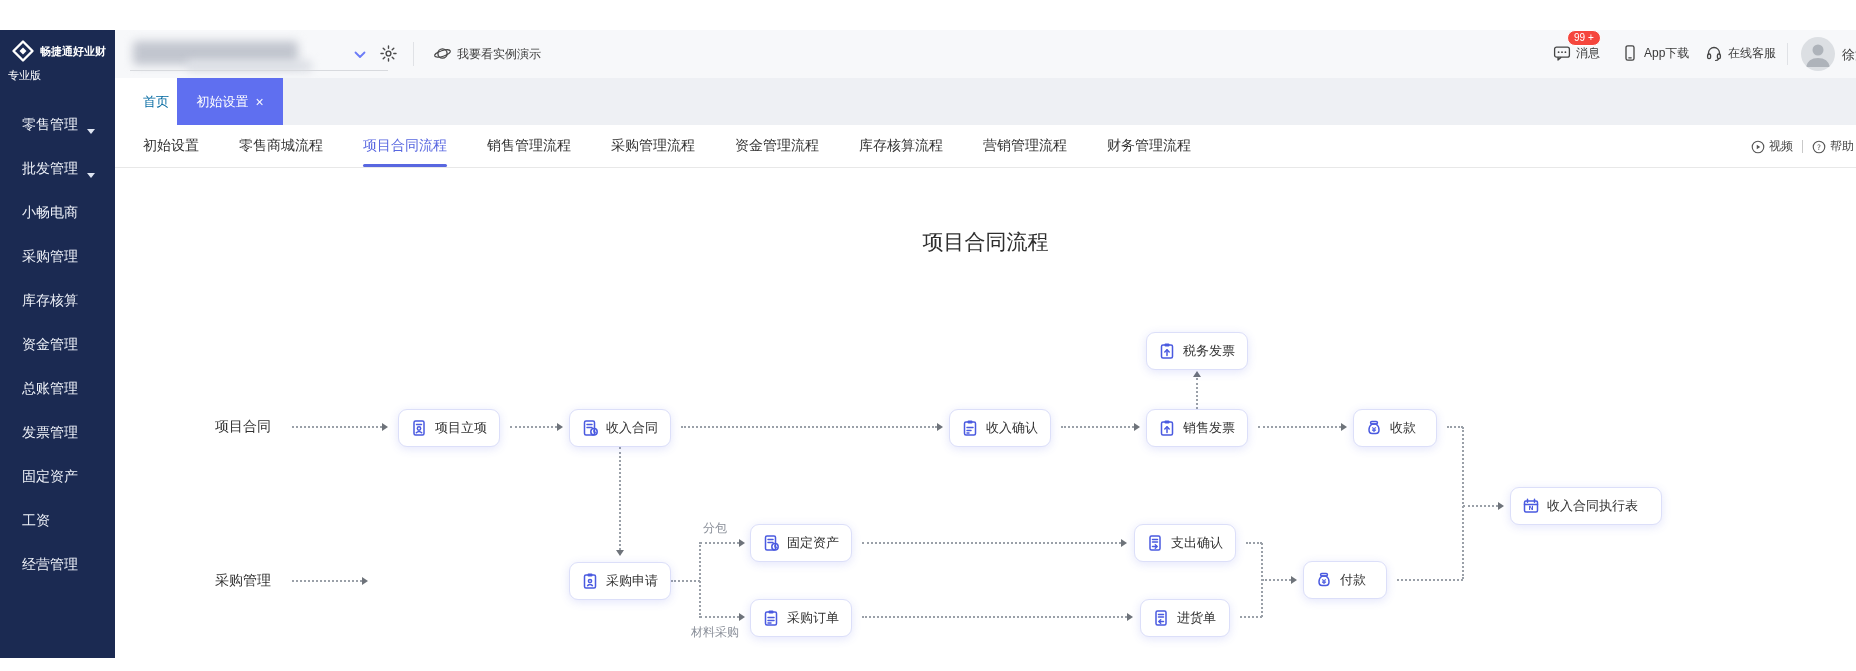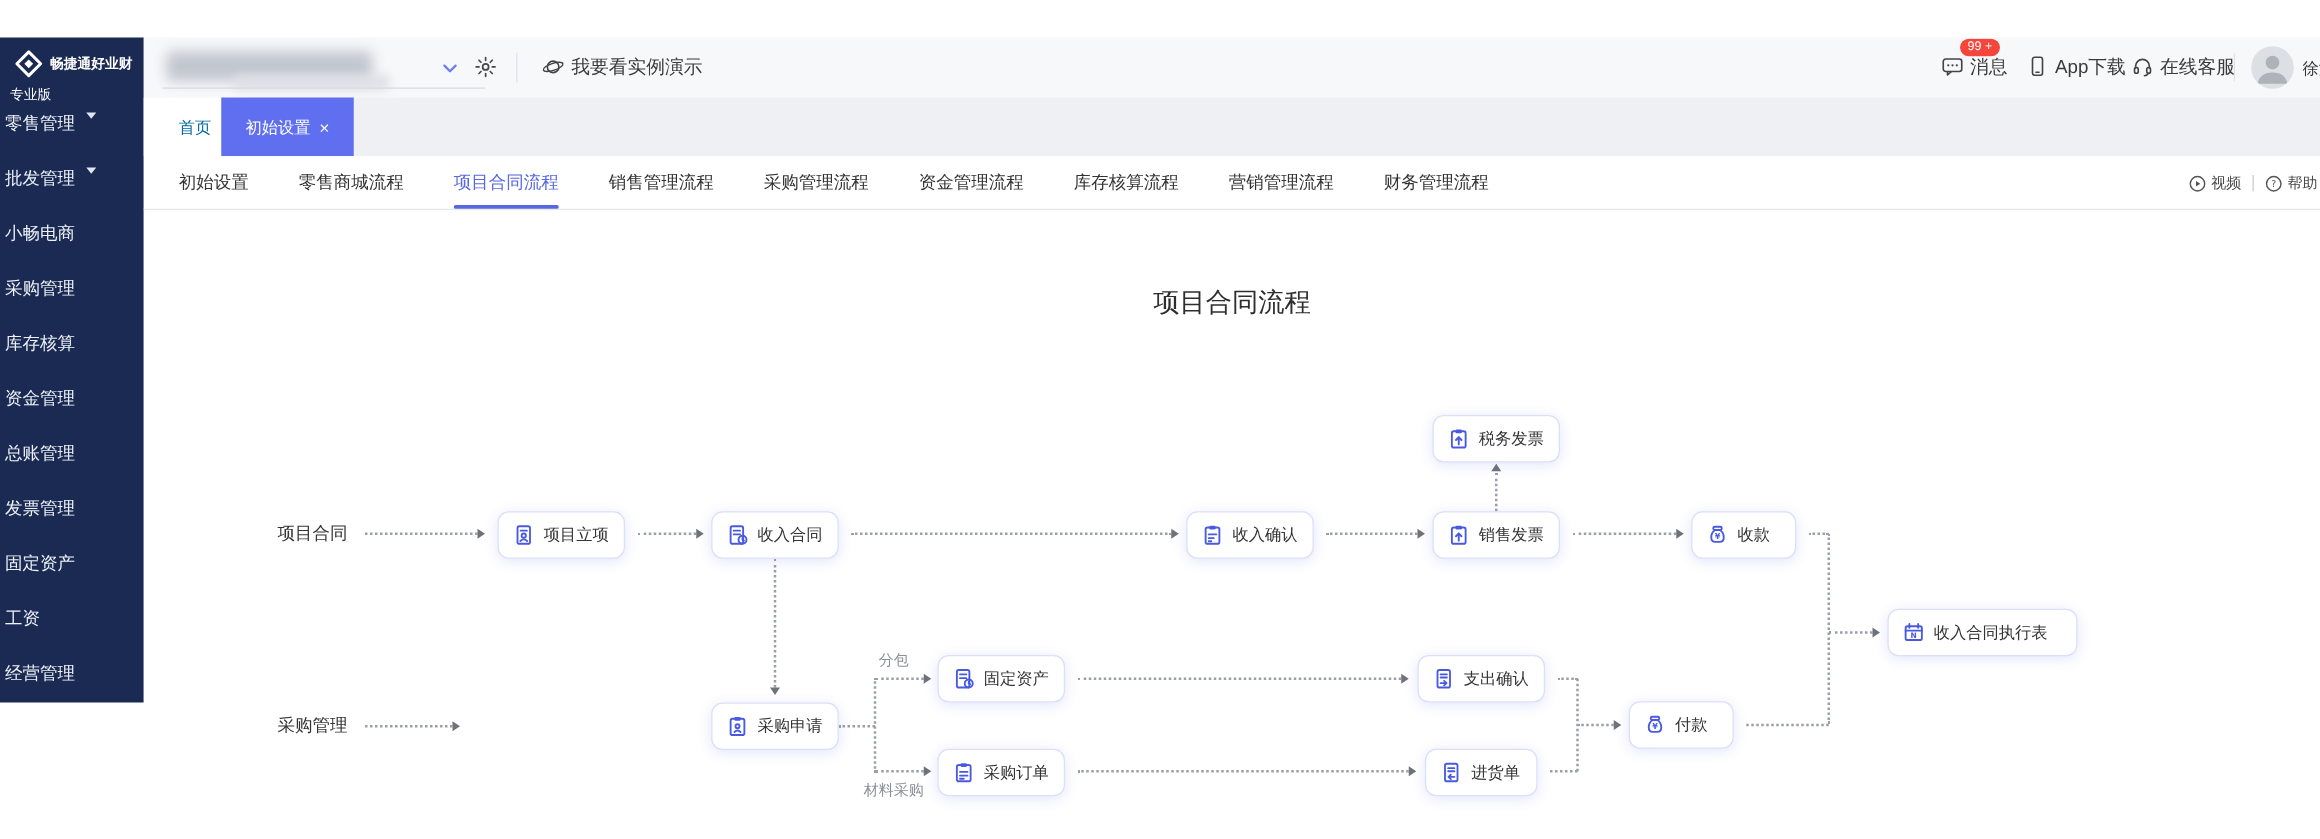--- a/index.html
+++ b/index.html
@@ -2,37 +2,37 @@
 <html><head>
 <meta charset="utf-8">
 <style>
   html,body{margin:0;padding:0;}
   body{width:1856px;height:671px;background:#fff;overflow:hidden;
        font-family:"Liberation Sans","DejaVu Sans",sans-serif;-webkit-font-smoothing:antialiased;}
   .page{position:relative;width:1856px;height:671px;background:#fff;}
   .app{position:absolute;left:0;top:30px;width:1856px;height:641px;}
 
   
-  .side{position:absolute;left:0;top:0;width:115px;height:532px;background:#1b2a52;}
+  .side{position:absolute;left:0;top:0;width:115px;height:628px;background:#1b2a52;}
   .logo-block{position:absolute;left:0;top:0;width:115px;height:60px;}
   .logo-mark{position:absolute;left:10px;top:8px;}
   .brand-name{position:absolute;left:40px;top:15px;color:#fff;font-size:11px;font-weight:bold;width:72px;line-height:13px;}
   .brand-edition{position:absolute;left:8px;top:38px;color:#fff;font-size:11px;}
   .menu{position:absolute;left:0;top:60px;width:115px;}
-  .mi{height:44px;display:flex;align-items:flex-start;padding-left:4px;color:#eef1f8;font-size:14px;cursor:pointer;}
+  .mi{height:44px;display:flex;align-items:flex-end;padding-left:22px;color:#eef1f8;font-size:14px;cursor:pointer;}
   .caret{width:0;height:0;border-left:4px solid transparent;border-right:4px solid transparent;border-top:5px solid #dfe5f2;margin-left:9px;}
 
   
   .topbar{position:absolute;left:115px;top:0;width:1741px;height:48px;background:#f7f8fa;}
   .blur1{position:absolute;left:18px;top:11px;width:165px;height:24px;background:#c2c6cf;border-radius:4px;filter:blur(5px);}
   .blur2{position:absolute;left:72px;top:30px;width:125px;height:12px;background:#dde0e6;border-radius:4px;filter:blur(4px);}
   .search-underline{position:absolute;left:15px;top:40px;width:258px;border-bottom:1px solid #d8dade;}
   .tb-ic{position:absolute;cursor:pointer;}
   .tb-divider{position:absolute;width:1px;background:#e0e2e6;}
-  .tb-item{position:absolute;display:flex;align-items:flex-start;gap:5px;font-size:15px;color:#3a3a3a;cursor:pointer;top:14px;}
+  .tb-item{position:absolute;display:flex;align-items:flex-end;gap:5px;font-size:12px;color:#3a3a3a;cursor:pointer;top:14px;}
   .badge{position:absolute;left:1452px;top:0px;background:#f5463d;color:#fff;font-size:10px;padding:1px 6px;border-radius:9px;border:1px solid #fff;line-height:12px;}
   .avatar{position:absolute;left:1686px;top:7px;width:34px;height:34px;border-radius:50%;background:#dcdfe3;overflow:hidden;cursor:pointer;}
   .user-name{position:absolute;left:1727px;top:16px;font-size:13px;color:#333;white-space:nowrap;}
 
   
   .tabstrip{position:absolute;left:115px;top:48px;width:1741px;height:47px;background:#eef0f4;}
   .wtab{position:absolute;top:0;height:47px;display:flex;align-items:center;justify-content:center;font-size:13px;cursor:pointer;}
   .wtab.home{left:0;width:82px;background:#fff;color:#0369a1;}
   .wtab.cur{left:62px;width:106px;background:#5f6ff0;color:#fff;gap:7px;}
   .wtab .x{font-size:14px;line-height:14px;opacity:.95;cursor:pointer;}
@@ -42,21 +42,21 @@
   .stab{display:flex;align-items:center;font-size:14px;color:#333;cursor:pointer;position:relative;white-space:nowrap;}
   .stab.active{color:#5867e0;}
   .stab.active::after{content:"";position:absolute;left:0;right:0;bottom:0;height:3px;background:#5867e0;border-radius:2px;}
   .st-actions{position:absolute;right:2px;top:0;height:43px;display:flex;align-items:center;gap:9px;font-size:12px;color:#4a4a4a;}
   .st-act{display:flex;align-items:center;gap:4px;cursor:pointer;}
   .st-sep{width:1px;height:13px;background:#c9c9c9;}
 
   
   .content{position:absolute;left:115px;top:138px;width:1741px;height:503px;background:#fff;}
   .flow-title{position:absolute;left:0;right:0;top:60px;text-align:center;font-size:21px;font-weight:500;color:#2e2e2e;}
-  .rowlab{position:absolute;width:70px;font-size:14px;color:#333;text-align:center;}
+  .rowlab{position:absolute;width:70px;font-size:14px;color:#333;text-align:left;}
   .node{position:absolute;height:38px;box-sizing:border-box;display:flex;align-items:center;gap:7px;padding:0 11px;
         background:#fff;border:1px solid #dcdff9;border-radius:9px;font-size:13px;color:#333;white-space:nowrap;
         box-shadow:0 2px 10px rgba(80,95,230,.16);cursor:pointer;}
   .nico{width:18px;height:18px;flex:0 0 18px;}
   .nico *{stroke:#4a5ae0;stroke-width:1.5;fill:none;stroke-linecap:round;stroke-linejoin:round;}
   .nico .fl{fill:#4a5ae0;stroke:none;}
   .nico text{stroke:none;fill:#4a5ae0;font-family:"DejaVu Sans",sans-serif;font-weight:bold;}
   .lh{position:absolute;height:0;border-top:2px dotted #9aa0a8;}
   .lv{position:absolute;width:0;border-left:2px dotted #9aa0a8;}
   .ar,.au,.ad{position:absolute;width:0;height:0;}

